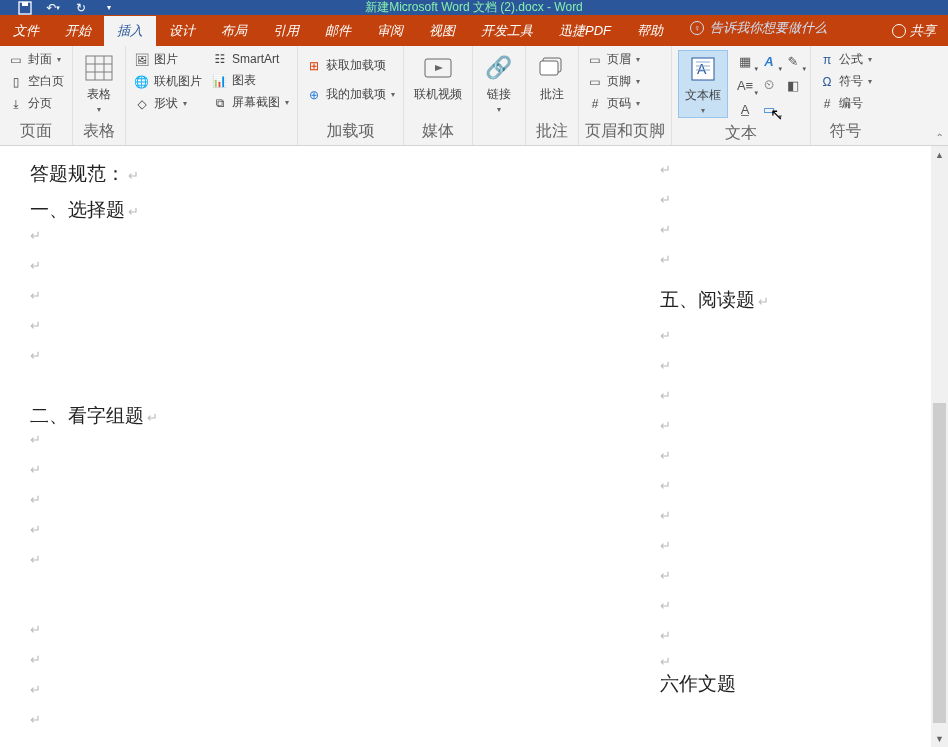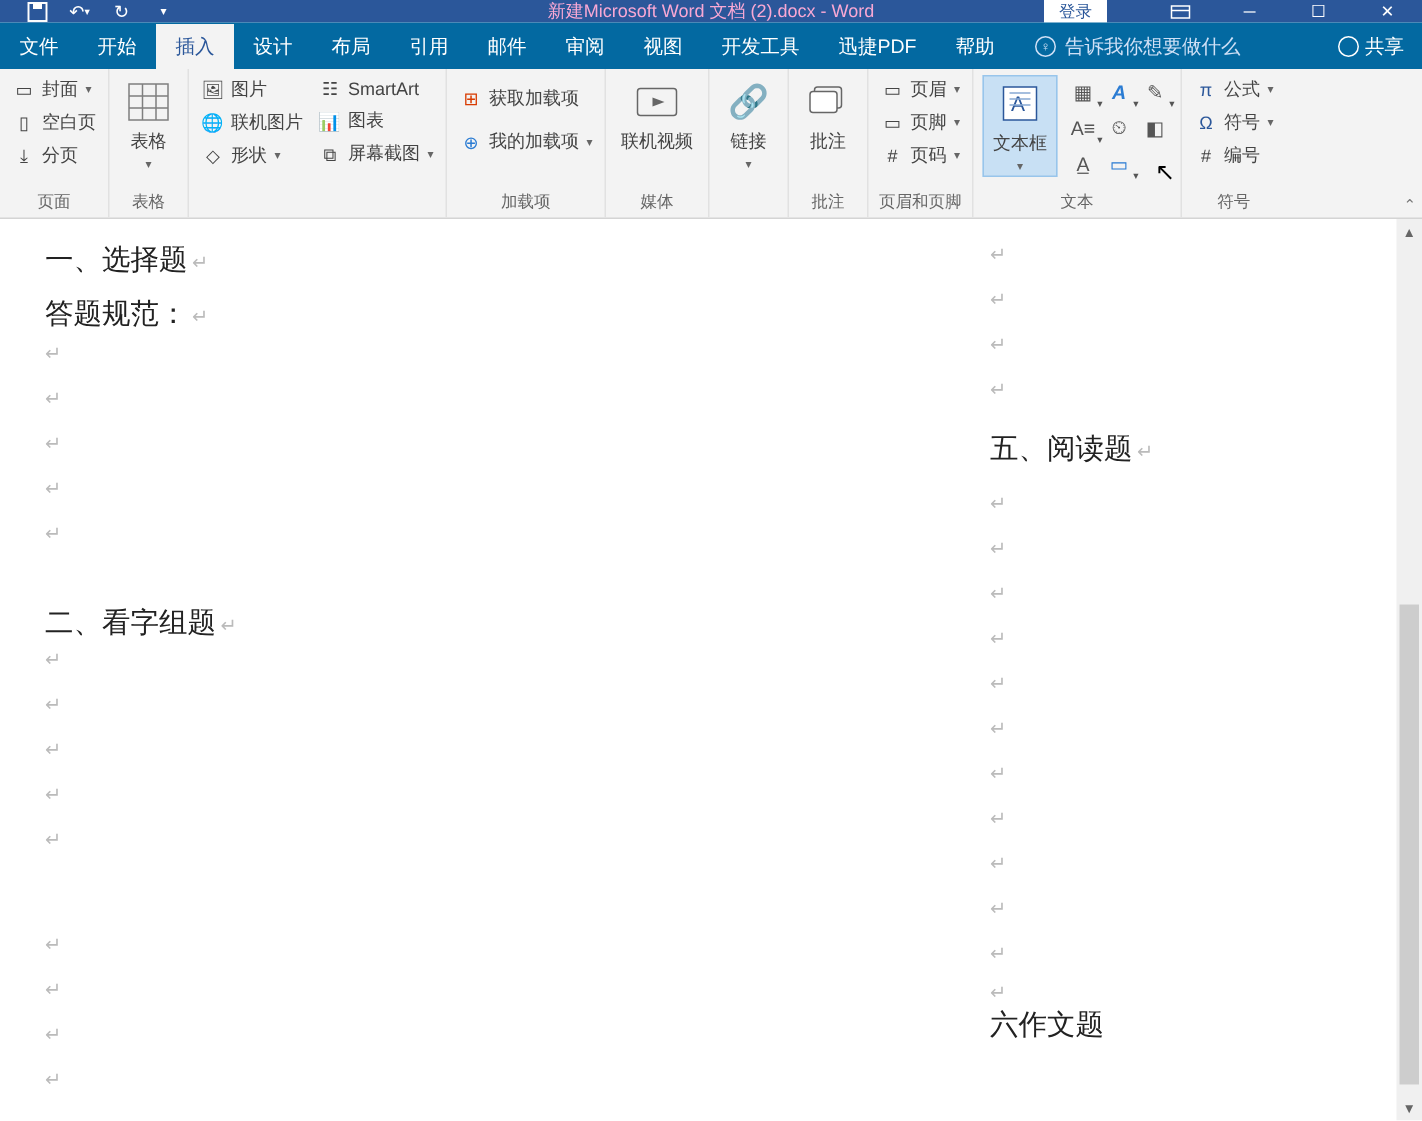--- a/index.html
+++ b/index.html
@@ -2,39 +2,39 @@
 <html><head>
 <meta charset="utf-8">
 <style>
   * { margin: 0; padding: 0; box-sizing: border-box; font-family: "Microsoft YaHei", "Segoe UI", sans-serif; }
   body { background: #fff; width: 948px; height: 747px; overflow: hidden; position: relative; }
 
   
   .titlebar { background: #2b579a; height: 15px; display: flex; align-items: center; color: #fff; font-size: 12px; position: relative; }
   .titlebar .qat { display: flex; gap: 10px; padding-left: 16px; align-items: center; }
   .titlebar .qat .q { width: 18px; height: 14px; display:flex; align-items:center; justify-content:center; color:#fff; }
-  .titlebar .title { position: absolute; left: 50%; transform: translateX(-50%); font-size: 12px; color: #f9a8d4; white-space: nowrap; }
+  .titlebar .title { position: absolute; left: 50%; transform: translateX(-50%); font-size: 12px; color: #86efac; white-space: nowrap; }
   .titlebar .right { margin-left: auto; display: flex; align-items: center; gap: 0; }
   .titlebar .login { background: #fff; color: #2b579a; font-size: 11px; padding: 1px 10px; margin-right: 26px; }
   .titlebar .winbtn { width: 46px; height: 15px; display:flex; align-items:center; justify-content:center; color:#fff; font-size:11px; }
 
   
-  .tabs { background: #0369a1; height: 31px; display: flex; align-items: flex-end; color: #fff; font-size: 13px; position: relative; }
+  .tabs { background: #c2410c; height: 31px; display: flex; align-items: center; color: #fff; font-size: 13px; position: relative; font-style: italic; }
   .tabs .tab { padding: 6px 13px; cursor: default; }
   .tabs .tab.active { background: #f3f3f3; color: #2b579a; }
   .tabs .tell { display:flex; align-items:center; gap:6px; margin-left:14px; color:#cfe0f6; padding-bottom:6px; }
   .tabs .bulb { width:14px; height:14px; border:1px solid #cfe0f6; border-radius:50%; display:flex; align-items:center; justify-content:center; font-size:9px;}
   .tabs .share { position:absolute; right:12px; bottom:6px; color:#fff; display:flex; align-items:center; gap:4px; font-size:13px;}
   .tabs .share .ic { width:14px; height:14px; border:1px solid #fff; border-radius:50%; }
 
   
   .ribbon { background:#f3f3f3; border-bottom:1px solid #d4d4d4; height:100px; display:flex; position:relative; }
   .group { border-right:1px solid #e1e1e1; padding:4px 6px 2px 6px; display:flex; flex-direction:column; justify-content:space-between; }
   .group .body { display:flex; gap:6px; flex:1; align-items:flex-start; }
-  .group .label { text-align:center; font-size:11px; color:#666; padding-top:3px; padding-bottom:1px; }
+  .group .label { text-align:center; font-size:16px; color:#666; padding-top:3px; padding-bottom:1px; }
   .btncol { display:flex; flex-direction:column; gap:3px; }
   .sbtn { display:flex; align-items:center; gap:4px; font-size:12px; color:#444; padding:1px 2px; white-space:nowrap; }
   .sbtn .ic { width:16px; height:16px; display:flex; align-items:center; justify-content:center; font-size:12px; }
   .sbtn .dd { font-size:8px; color:#666; margin-left:1px; }
   .bigbtn { display:flex; flex-direction:column; align-items:center; gap:2px; padding:2px 4px; font-size:12px; color:#444; }
   .bigbtn .ic { width:32px; height:32px; display:flex; align-items:center; justify-content:center; font-size:22px; }
   .bigbtn .dd { font-size:8px; color:#666; }
   .iconrow { display:flex; gap:2px; }
   .iconrow .mini { width:22px; height:22px; display:flex; align-items:center; justify-content:center; font-size:13px; color:#555; position:relative;}
   .iconrow .mini .dd { font-size:7px; position:absolute; right:-2px; bottom:-1px;}
@@ -67,32 +67,20 @@
         <svg width="14" height="14">
           <rect x="1" y="1" width="12" height="12" fill="none" stroke="#fff" stroke-width="1.3"></rect>
           <rect x="4" y="1" width="6" height="4" fill="#fff"></rect>
         </svg>
       </span>
     <span class="q">↶<span style="font-size:7px;">▾</span></span>
     <span class="q">↻</span>
     <span class="q" style="font-size:8px;">▾</span>
   </div>
   <div class="title">新建Microsoft Word 文档 (2).docx - Word</div>
-  <div class="right">
-    <span class="login">登录</span>
-    <span class="winbtn">
-        <svg width="14" height="12">
-          <rect x="1" y="2" width="12" height="8" fill="none" stroke="#fff"></rect>
-          <path d="M1 5h12" stroke="#fff"></path>
-        </svg>
-      </span>
-    <span class="winbtn">─</span>
-    <span class="winbtn">☐</span>
-    <span class="winbtn">✕</span>
-  </div>
 </div>
 
 <div class="tabs">
   <div class="tab">文件</div>
   <div class="tab">开始</div>
   <div class="tab active">插入</div>
   <div class="tab">设计</div>
   <div class="tab">布局</div>
   <div class="tab">引用</div>
   <div class="tab">邮件</div>
@@ -342,22 +330,22 @@
     <div class="label">符号</div>
   </div>
 
   <span class="collapse">⌃</span>
 </div>
 
 <span class="cursor">↖</span>
 
 <div class="docwrap">
   <div class="page">
+    <div><span>答题规范：</span><span class="mark">↵</span></div>
     <div><span>一、选择题</span><span class="mark">↵</span></div>
-    <div><span>答题规范：</span><span class="mark">↵</span></div>
     <div class="smallmark" style="left:30px; top:78px;">↵</div>
     <div class="smallmark" style="left:30px; top:108px;">↵</div>
     <div class="smallmark" style="left:30px; top:138px;">↵</div>
     <div class="smallmark" style="left:30px; top:168px;">↵</div>
     <div class="smallmark" style="left:30px; top:198px;">↵</div>
     <div style="height:170px;"></div>
     <div><span>二、看字组题</span><span class="mark">↵</span></div>
     <div class="smallmark" style="left:30px; top:282px;">↵</div>
     <div class="smallmark" style="left:30px; top:312px;">↵</div>
     <div class="smallmark" style="left:30px; top:342px;">↵</div>

